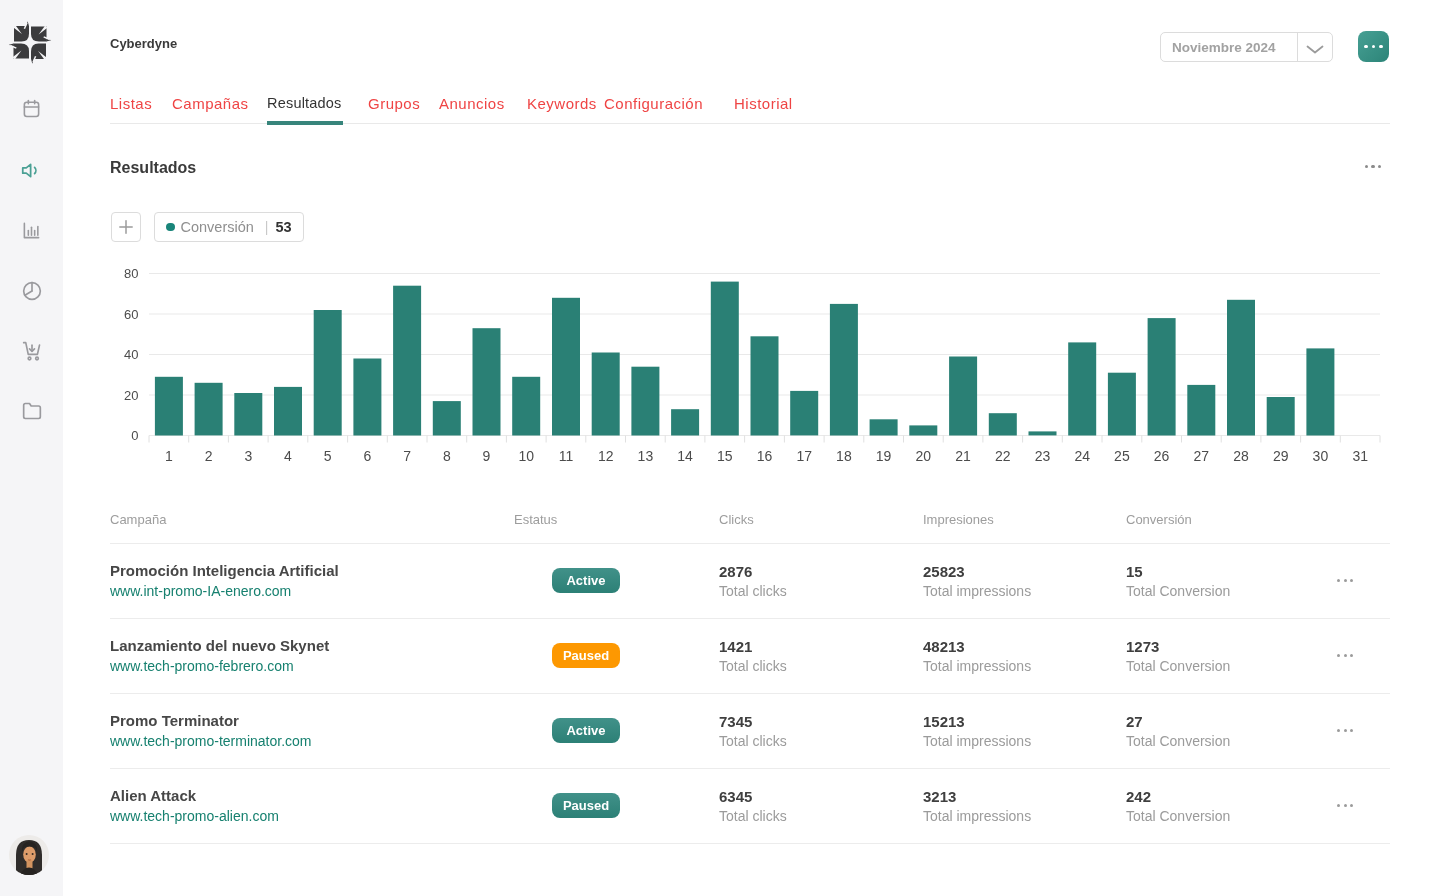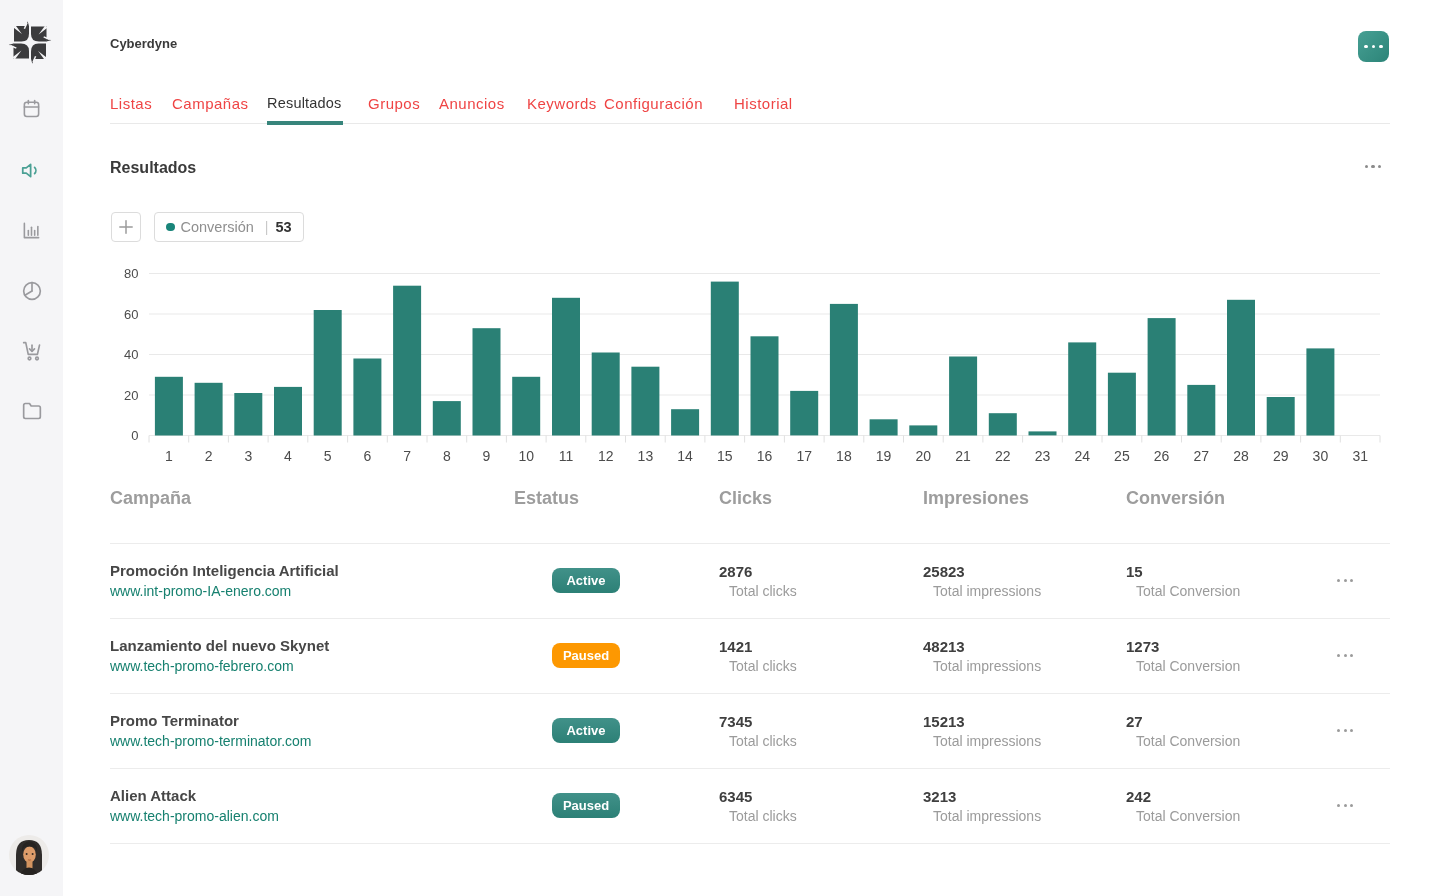--- a/index.html
+++ b/index.html
@@ -20,29 +20,29 @@
 #sect { position:absolute; left:110px; top:159px; font-size:16px; font-weight:700; color:#3a3a3a; }
 #sectdots { position:absolute; left:1365px; top:165px; display:flex; gap:3px; }
 #sectdots i { width:3.4px; height:3.4px; border-radius:50%; background:#8b8b8b; display:block; }
 #plus { position:absolute; left:111px; top:212px; width:30px; height:30px; border:1px solid #dcdcdc; border-radius:4px; background:#fff; }
 #plus svg { position:absolute; left:7px; top:7px; }
 #chip { position:absolute; left:154px; top:212px; width:150px; height:30px; border:1px solid #dcdcdc; border-radius:4px; background:#fff; display:flex; align-items:center; }
 #chip .dot { width:8.5px; height:8.5px; border-radius:50%; background:#19857a; margin-left:11px; flex:none; }
 #chip .t1 { font-size:14.5px; color:#8f8f8f; margin-left:6px; }
 #chip .t2 { font-size:14px; color:#c9c9c9; margin-left:11px; }
 #chip .t3 { font-size:14.5px; color:#333; font-weight:700; margin-left:7px; }
-.thead { position:absolute; top:488px; font-size:18px; font-weight:700; color:#9d9d9d; }
+.thead { position:absolute; top:512px; font-size:13px; font-weight:400; color:#9d9d9d; }
 .hr { position:absolute; left:110px; width:1280px; height:1px; background:#ececec; }
 .rtitle { position:absolute; left:110px; font-size:15px; font-weight:700; color:#474747; }
 .rurl { position:absolute; left:110px; font-size:14px; font-weight:400; color:#16806f; }
 .badge { position:absolute; left:516px; width:68px; height:25px; border-radius:8px; color:#fff; font-size:13px; font-weight:700; display:flex; align-items:center; justify-content:center;margin-left:36px; }
 .badge.teal { background:linear-gradient(180deg,#419189,#2c8076); }
 .badge.orange { background:#fd9801; }
 .val { position:absolute; font-size:15px; font-weight:700; color:#3f3f3f; }
-.lab { position:absolute; font-size:14px; color:#9b9b9b;margin-left:10px; }
+.lab { position:absolute; font-size:14px; color:#9b9b9b; }
 .rowdots { position:absolute; left:1337px; display:flex; gap:3.5px; }
 .rowdots i { width:3px; height:3px; border-radius:50%; background:#9b9b9b; display:block; }
 </style></head>
 <body>
 <div id="page">
 <div id="sidebar">
   <svg width="32" height="33" viewBox="0 0 32 33" style="position:absolute;left:14px;top:26px;overflow:visible">
     <g id="Q">
       <path d="M0,0 H15 V7.5 Q15,15.5 7.5,15.5 H0 Z" fill="#3b3b3d"></path>
       <polygon points="-0.9,1.3 7.9,7.9 1.3,-0.9" fill="#f5f5f7"></polygon>
@@ -111,20 +111,27 @@
       <path d="M14,10 Q20,6.5 27,10 L27,13 Q20.5,9.5 14,13 Z" fill="#262321"></path>
       <rect x="17.5" y="25.5" width="6" height="8" fill="#d2935f"></rect>
       <path d="M11,42 Q13,32.5 20,32.5 Q27,32.5 29,42 Z" fill="#262321"></path>
       <circle cx="17.6" cy="19" r="1" fill="#382c24"></circle>
       <circle cx="23.6" cy="19" r="1" fill="#382c24"></circle>
       <path d="M19,24.6 Q20.5,25.8 22,24.6" stroke="#b36a3e" stroke-width="1.2" fill="none"></path>
     </g>
   </svg>
 </div>
 <div id="brand">Cyberdyne</div>
+<div id="select">
+      <span class="txt">Noviembre 2024</span>
+      <span class="sep"></span>
+  <svg width="18" height="9" viewBox="0 0 18 9" fill="none" stroke="#9b9b9b" stroke-width="1.8" stroke-linecap="round" stroke-linejoin="round" style="position:absolute;right:8px;top:12px;">
+        <polyline points="1.5,1.5 9,7.5 16.5,1.5"></polyline>
+      </svg>
+</div>
 <div id="menubtn">
       <div class="dots3">
         <i></i>
         <i></i>
         <i></i>
       </div>
     </div>
 <div class="tab" style="left:110px">Listas</div>
     <div class="tab" style="left:172px">Campañas</div>
     <div class="tab on" style="left:267px">Resultados</div>

